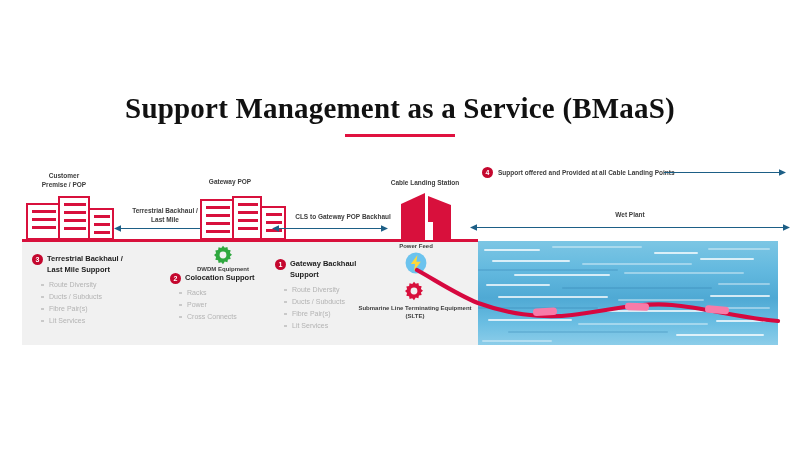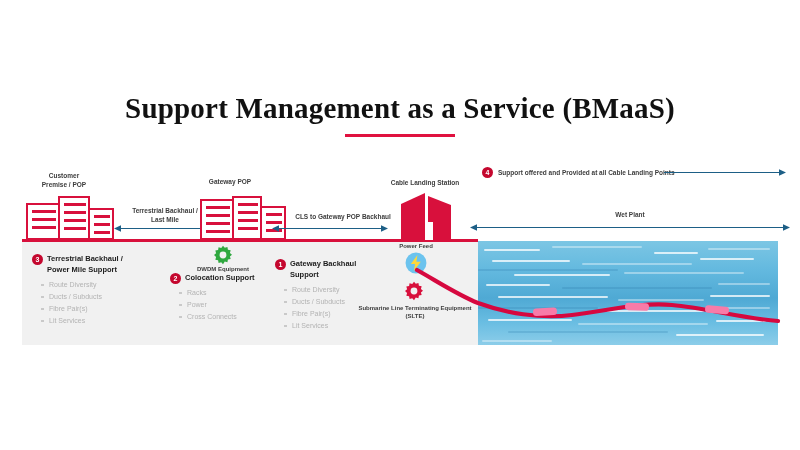--- a/index.html
+++ b/index.html
@@ -279,21 +279,21 @@
       <rect x="533" y="308" width="24" height="7.5" rx="3.5" fill="#f87ba8" transform="rotate(-4 545 312)"></rect>
       <rect x="625" y="303" width="24" height="7.5" rx="3.5" fill="#f87ba8" transform="rotate(2 637 307)"></rect>
       <rect x="705" y="306" width="24" height="7.5" rx="3.5" fill="#f87ba8" transform="rotate(5 717 310)"></rect>
     </g>
   </svg>
 
   <div class="list-block" style="left:32px;top:254px;width:130px;">
     <div class="list-head">
       <span class="badge">3</span>
       <span>Terrestrial Backhaul /</span><br>
-      <span>Power Mile Support</span>
+      <span>Last Mile Support</span>
     </div>
     <ul class="bullets">
       <li>Route Diversity</li>
       <li>Ducts / Subducts</li>
       <li>Fibre Pair(s)</li>
       <li>Lit Services</li>
     </ul>
   </div>
 
   <div class="list-block" style="left:275px;top:259px;width:120px;">

